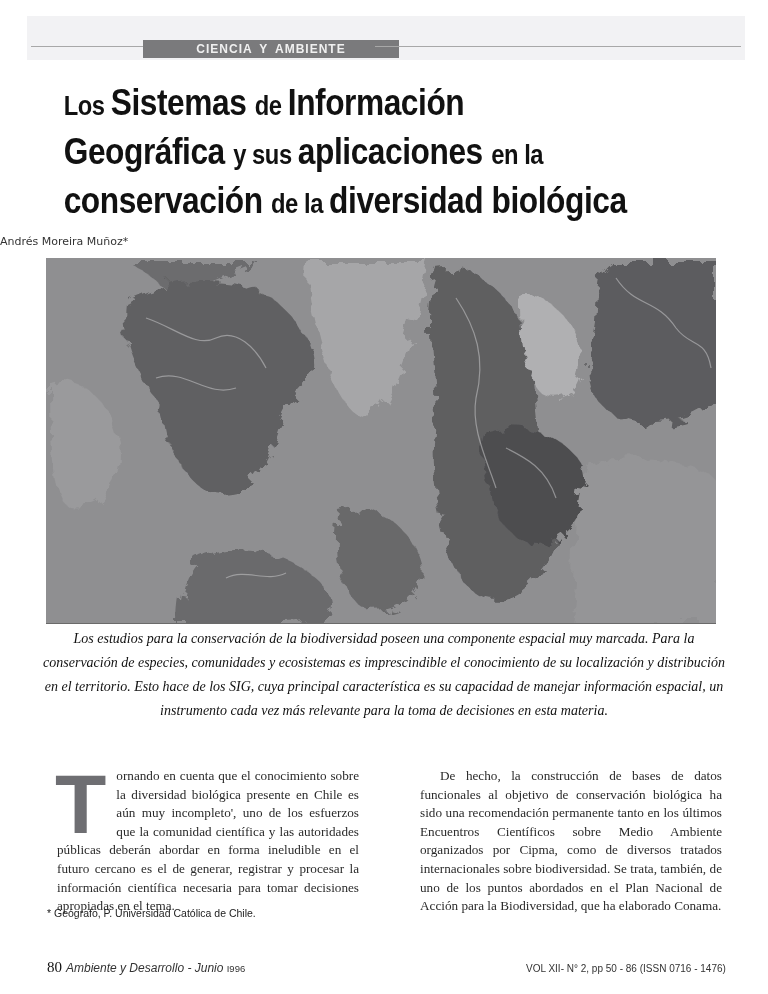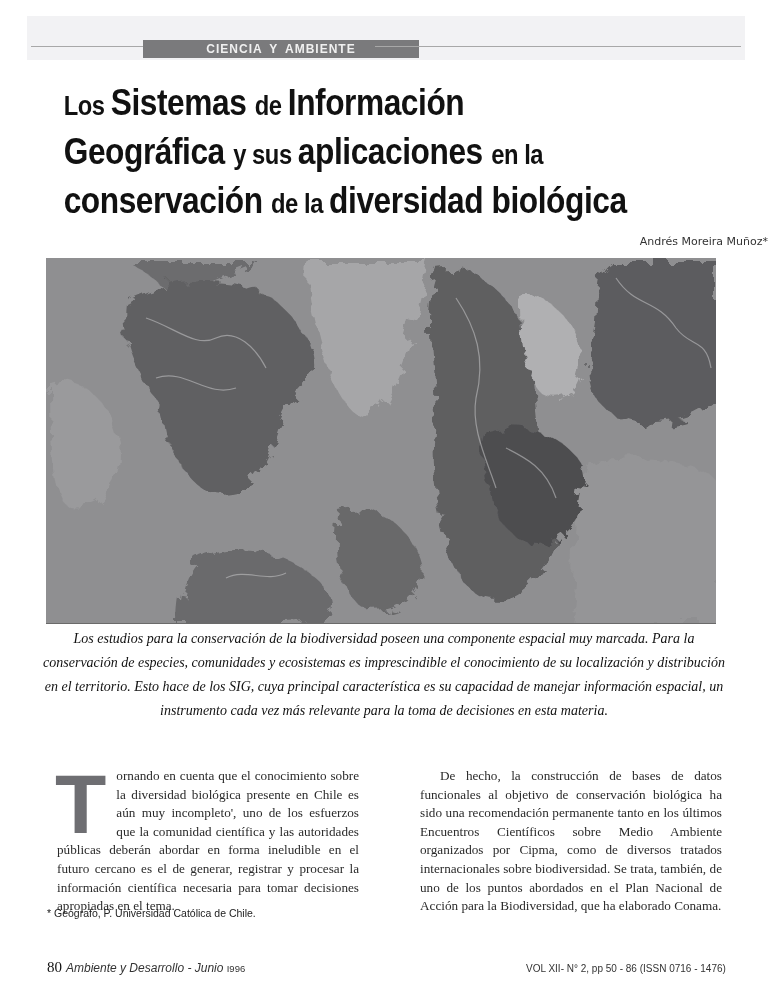--- a/index.html
+++ b/index.html
@@ -14,38 +14,38 @@
     position: absolute; left: 27px; top: 16px; width: 463px; height: 44px;
     background: #f2f2f4;
   }
   .rubric-strip { width: 463px; }
   .rubric-line {
     position: absolute; top: 30px; height: 1px; background: #a8a8a8;
   }
   .rubric-line.left { left: 31px; width: 112px; }
   .rubric-line.right { left: 375px; width: 112px; }
   .rubric-label {
-    position: absolute; left: 143px; top: 24px; width: 276px; height: 18px;
+    position: absolute; left: 143px; top: 24px; width: 256px; height: 18px;
     background: #7a7a7c; color: #f0f0f0;
     font-family: "Liberation Sans", sans-serif; font-weight: bold; font-size: 12px;
     letter-spacing: 1px; text-align: center; line-height: 18px;
     word-spacing: 3px;
   }
 
   .title {
     position: absolute; left: 20px; top: 82px; width: 728px;
     text-align: left; font-family: "Liberation Sans", sans-serif; font-weight: bold;
     color: #111; line-height: 42px; letter-spacing: -0.5px;
   }
   .t-big { font-size: 36px; }
   .t-small { font-size: 27px; }
   .tline { display: block; white-space: nowrap; transform: scaleX(0.88); transform-origin: center; }
 
   .author {
-    position: absolute; left: 0; top: 235px; width: 768px; text-align: right;
+    position: absolute; left: 0; top: 235px; width: 768px; text-align: left;
     font-family: "DejaVu Sans", sans-serif; font-size: 11px; color: #333;
   }
 
   .photo {
     position: absolute; left: 46px; top: 258px; width: 670px; height: 365px;
     overflow: hidden; background: #8a8a8c;
     border-bottom: 1px solid #6a6a6a;
   }
   .photo svg { display: block; }
 

